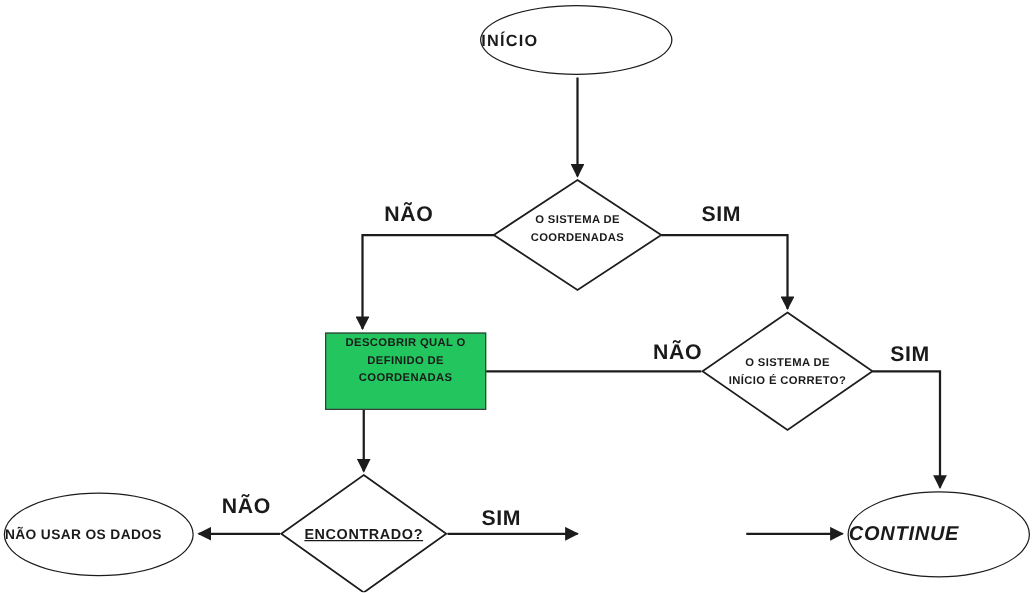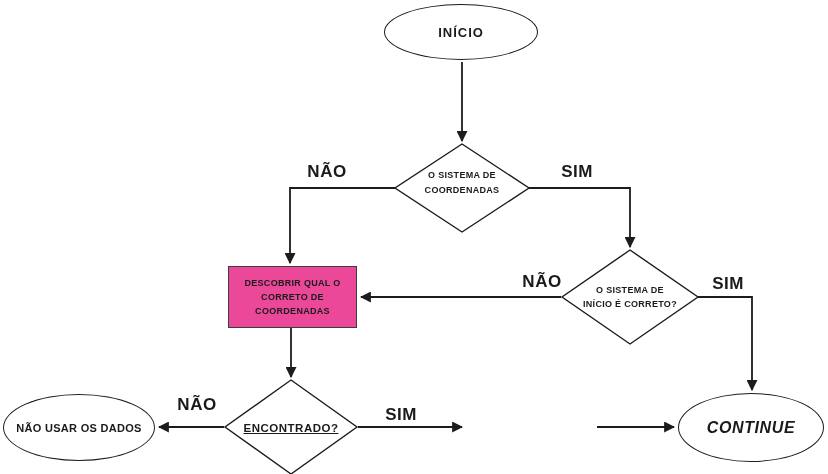--- a/index.html
+++ b/index.html
@@ -11,35 +11,36 @@
     font-family: "Liberation Sans", sans-serif;
     overflow: hidden;
     color: var(--text, #1a1a1a);
   }
   svg.layer { position: absolute; left: 0; top: 0; width: 828px; height: 474px; }
 
   .node {
     position: absolute;
     display: flex;
     align-items: center;
-    justify-content: center;
+    justify-content: flex-start;
     text-align: center;
     font-weight: bold;
     color: var(--text, #1a1a1a);
     box-sizing: border-box;
   }
   .ellipse {
     border: 1.4px solid var(--line, #1c1c1c);
     border-radius: 50%;
     background: #ffffff;
   }
   .rect {
     border: 1.3px solid #3c3c3c;
-    background: #ec4899;
+    background: #22c55e;
     flex-direction: column;
+    margin-left: 32px;
   }
   .diamond-text {
     position: absolute;
     transform: translate(-50%, -50%);
     text-align: center;
     font-weight: bold;
     color: var(--text, #1a1a1a);
   }
   .edge-label {
     position: absolute;
@@ -90,21 +91,21 @@
     <span>INÍCIO</span>
   </div>
 
   <div class="diamond-text t-small" style="left:462px; top:183px; width:110px;">
     <div>O SISTEMA DE</div>
     <div>COORDENADAS</div>
   </div>
 
   <div class="node rect t-box" style="left:228px; top:266px; width:129px; height:62px;">
     <div>DESCOBRIR QUAL O</div>
-    <div>CORRETO DE COORDENADAS</div>
+    <div>DEFINIDO DE COORDENADAS</div>
   </div>
 
   <div class="diamond-text t-small2" style="left:630px; top:297px; width:130px;">
     <div>O SISTEMA DE</div>
     <div>INÍCIO É CORRETO?</div>
   </div>
 
   <div class="diamond-text t-found" style="left:291px; top:428px; width:120px;text-decoration:underline;">
     <span>ENCONTRADO?</span>
   </div>

